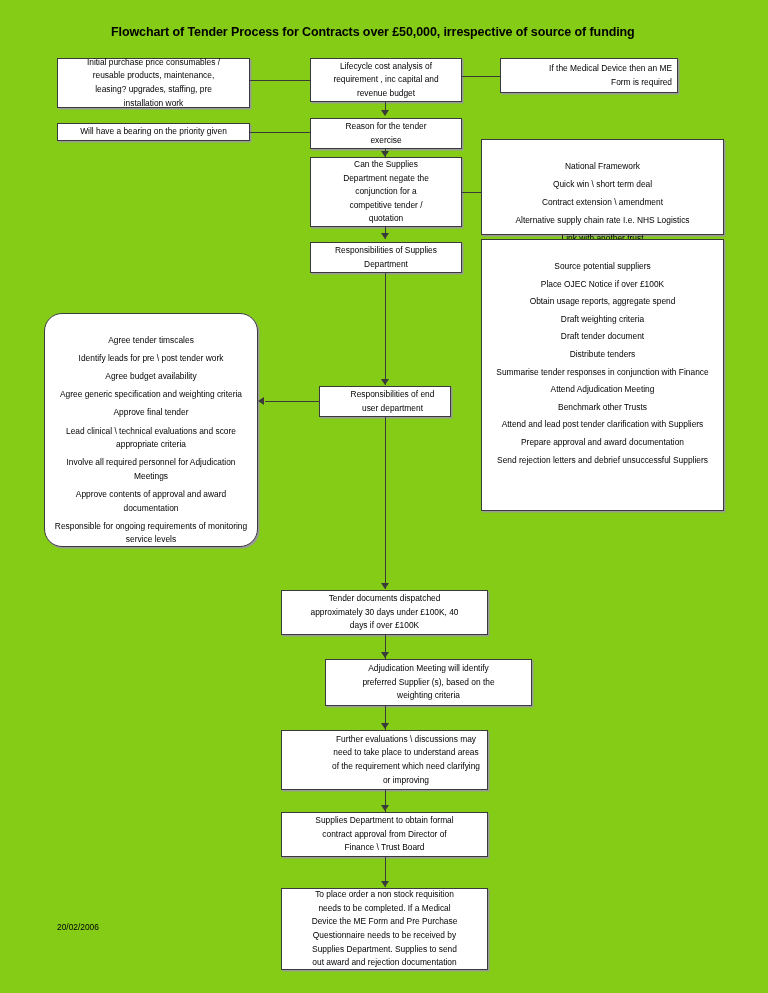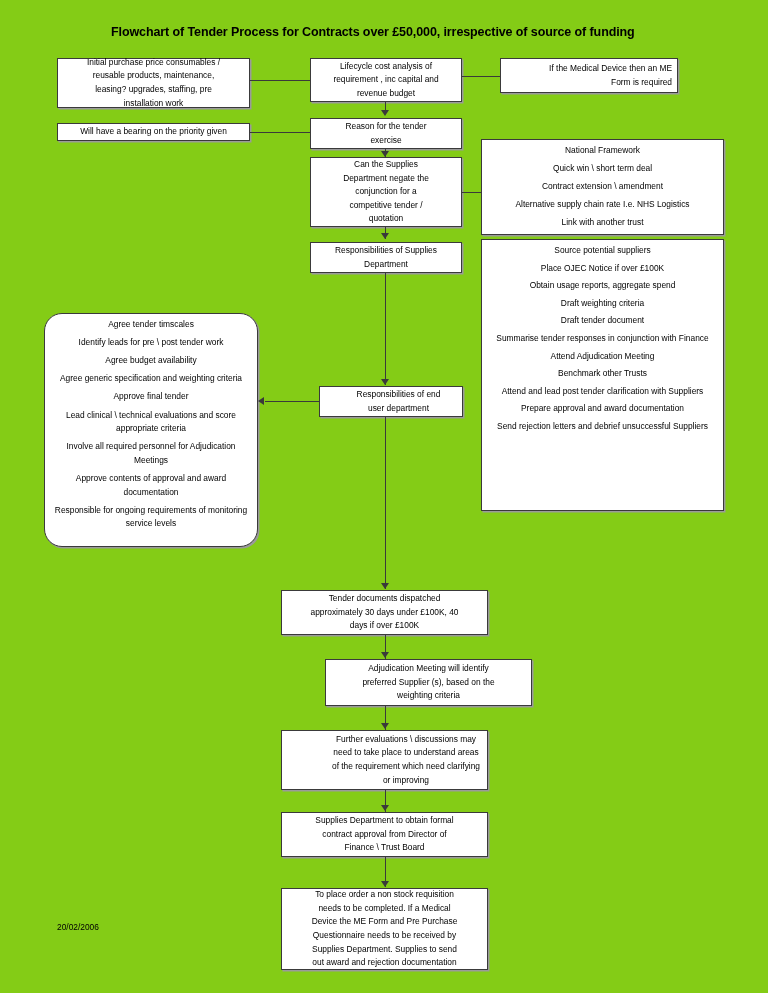--- a/index.html
+++ b/index.html
@@ -47,21 +47,21 @@
     line-height: 1.62;
     color: #000;
     padding: 3px 5px;
   }
   .box .ln {
     display: block;
     width: 100%;
   }
   .box.listbox {
     justify-content: flex-start;
-    padding-top: 4px;
+    padding-top: 20px;
   }
   .box.listbox .ln {
     margin-bottom: 4.5px;
   }
   .box.listbox.tight .ln {
     margin-bottom: 4.0px;
   }
   
   .vline, .hline {
     position: absolute;
@@ -163,20 +163,21 @@
     <span class="ln">Responsibilities of Supplies</span>
     <span class="ln">Department</span>
   </div>
 
   <div class="box listbox tight" style="left:481px; top:239px; width:243px; height:272px;">
     <span class="ln">Source potential suppliers</span>
     <span class="ln">Place OJEC Notice if over £100K</span>
     <span class="ln">Obtain usage reports, aggregate spend</span>
     <span class="ln">Draft weighting criteria</span>
     <span class="ln">Draft tender document</span>
+    <span class="ln">Distribute tenders</span>
     <span class="ln">Summarise tender responses in conjunction with Finance</span>
     <span class="ln">Attend Adjudication Meeting</span>
     <span class="ln">Benchmark other Trusts</span>
     <span class="ln">Attend and lead post tender clarification with Suppliers</span>
     <span class="ln">Prepare approval and award documentation</span>
     <span class="ln">Send rejection letters and debrief unsuccessful Suppliers</span>
   </div>
 
   <div class="vline" style="left:385px; top:273px; height:112px;"></div>
   <div class="arrow-down" style="left:381px; top:379px;"></div>
@@ -186,21 +187,21 @@
     <span class="ln">Identify leads for pre \ post tender work</span>
     <span class="ln">Agree budget availability</span>
     <span class="ln">Agree generic specification and weighting criteria</span>
     <span class="ln">Approve final tender</span>
     <span class="ln">Lead clinical \ technical evaluations and score appropriate criteria</span>
     <span class="ln">Involve all required personnel for Adjudication Meetings</span>
     <span class="ln">Approve contents of approval and award documentation</span>
     <span class="ln">Responsible for ongoing requirements of monitoring service levels</span>
   </div>
 
-  <div class="box" style="left:319px; top:386px; width:144px; height:31px;padding-left:20px;">
+  <div class="box" style="left:319px; top:386px; width:132px; height:31px;padding-left:20px;">
     <span class="ln">Responsibilities of end</span>
     <span class="ln">user department</span>
   </div>
 
   <div class="hline" style="left:265px; top:401px; width:54px;"></div>
   <div class="arrow-left" style="left:258px; top:397px;"></div>
 
   <div class="vline" style="left:385px; top:417px; height:172px;"></div>
   <div class="arrow-down" style="left:381px; top:583px;"></div>
 

